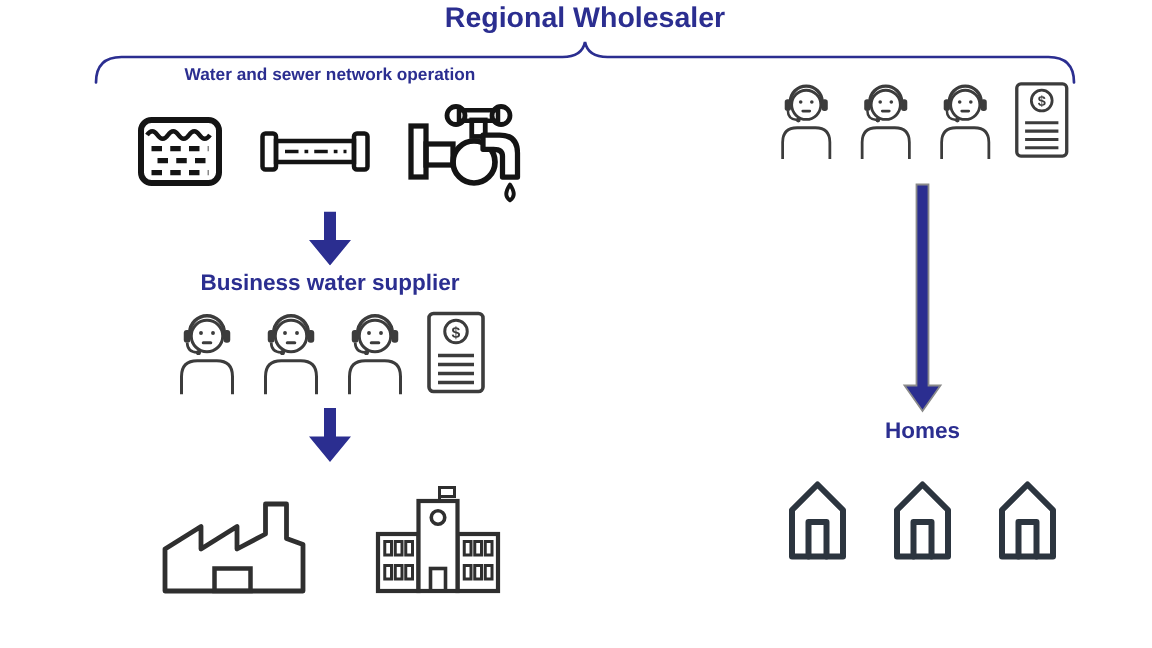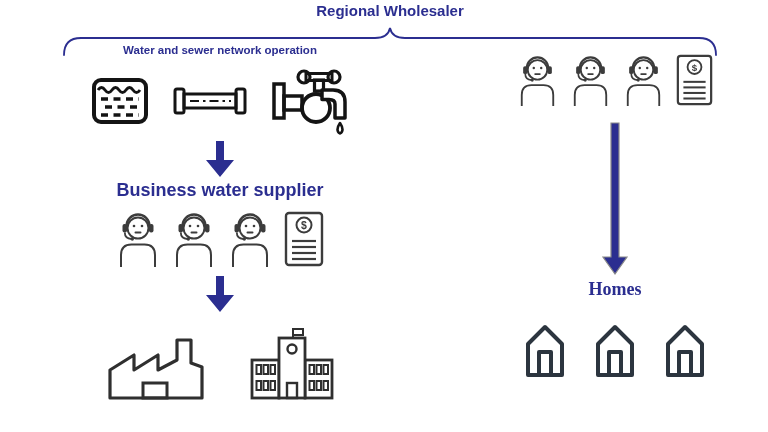--- a/index.html
+++ b/index.html
@@ -2,37 +2,37 @@
 <html><head>
 <meta charset="utf-8">
 <style>
   html,body{margin:0;padding:0;}
   body{
     width:768px;height:432px;background:#ffffff;position:relative;
     font-family:"Liberation Sans", sans-serif;overflow:hidden;
   }
   .title{
     position:absolute;left:390px;top:2px;transform:translateX(-50%);
-    font-size:15px;font-weight:bold;color:#2b2e90;white-space:nowrap;
+    font-size:19px;font-weight:bold;color:#2b2e90;white-space:nowrap;
   }
   .brace{position:absolute;left:62px;top:26px;}
   .col{position:absolute;display:flex;flex-direction:column;align-items:center;}
   .col-left{left:68px;top:44px;width:304px;}
   .col-right{left:462px;top:44px;width:306px;}
   .sub-header{font-size:11.5px;font-weight:bold;color:#2b2e90;white-space:nowrap;}
-  .step-heading{font-size:18px;font-weight:bold;color:#2b2e90;white-space:nowrap;}
+  .step-heading{font-size:15px;font-weight:bold;color:#2b2e90;white-space:nowrap;}
   .icon-row{display:flex;flex-direction:row;align-items:center;justify-content:center;}
   .row-utilities{gap:24px;margin-top:10px;}
   .row-agents{gap:12px;margin-top:10px;align-items:flex-end;}
   .row-buildings{gap:40px;margin-top:14px;align-items:flex-end;}
   .row-houses{gap:26px;margin-top:22px;}
   .arrow-short-1{margin-top:5px;}
   .arrow-short-2{margin-top:9px;}
   .heading-1{margin-top:3px;}
-  .heading-2{margin-top:3px;font-family:Liberation Serif, serif;}
+  .heading-2{margin-top:3px;}
   .arrow-long{margin-top:16px;}
   svg{display:block;}
 </style>
 </head>
 <body>
 
 <div class="title">Regional Wholesaler</div>
 
 <svg class="brace" width="656" height="32" viewBox="0 0 656 32">
   <path d="M2 29 Q2 12 19 12 L313 12 Q326 12 328 2 Q330 12 343 12 L637 12 Q654 12 654 29" fill="none" stroke="#2b2e90" stroke-width="1.8" stroke-linecap="round"></path>

